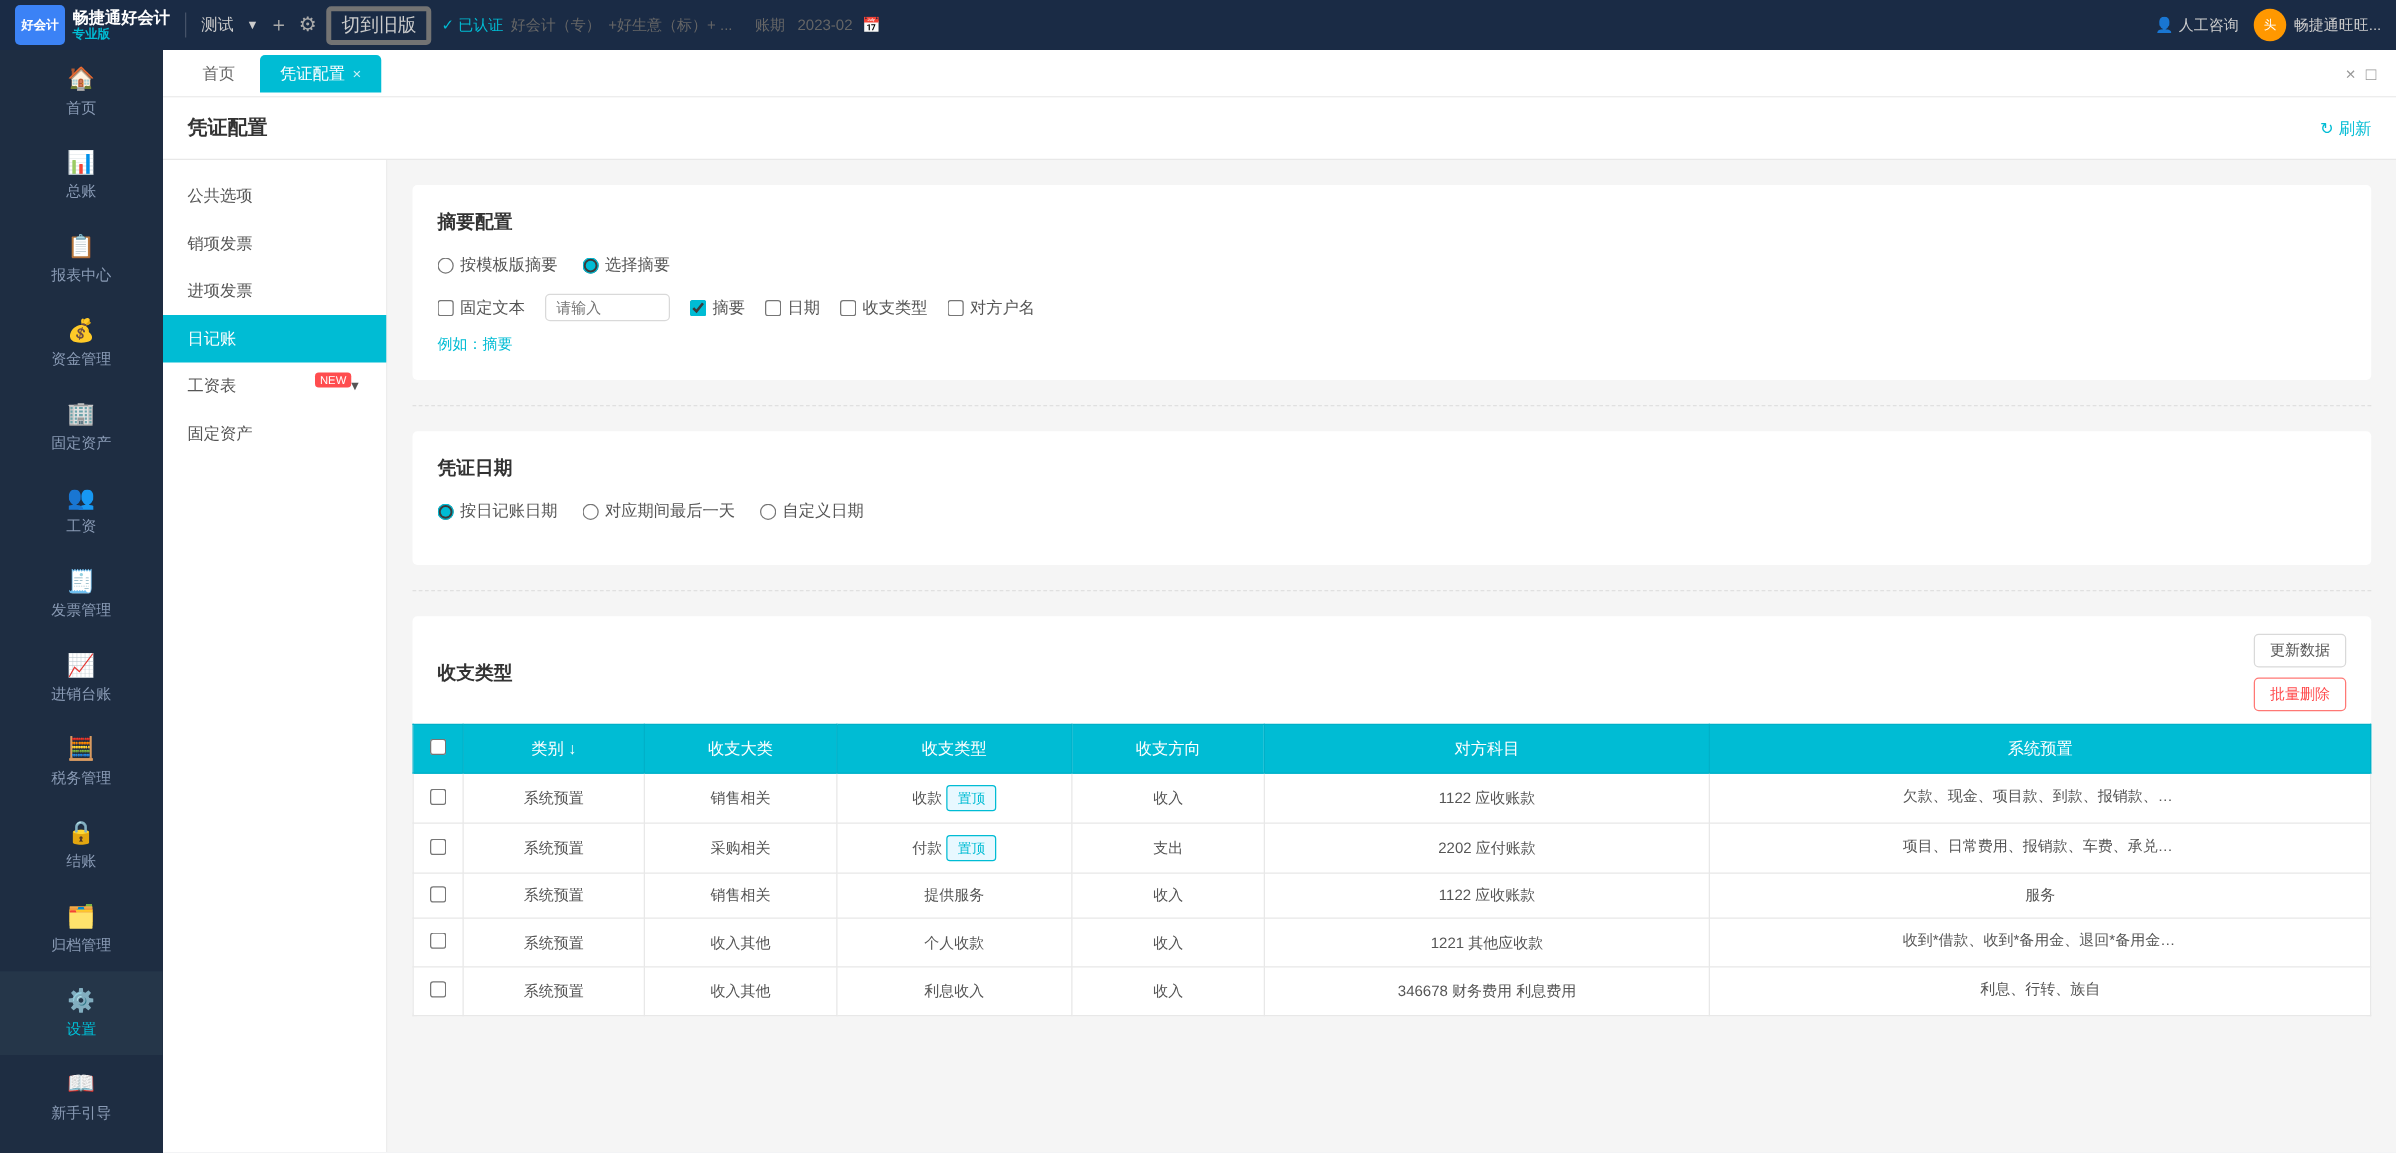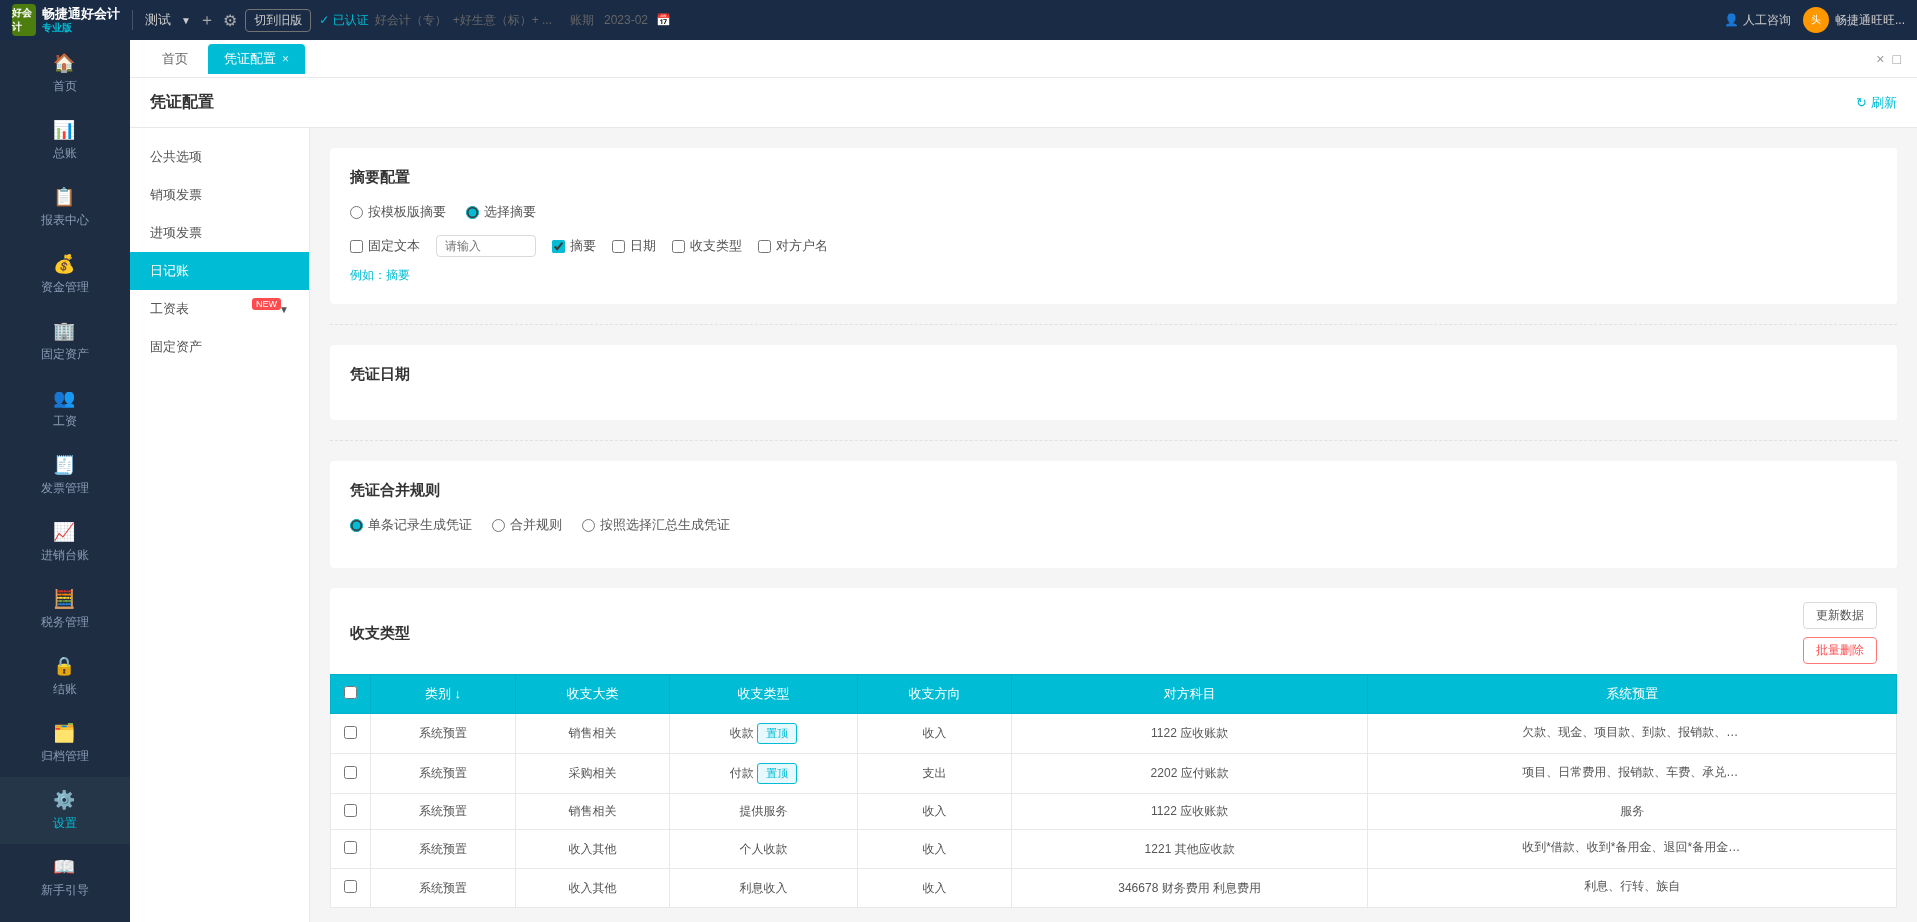--- a/index.html
+++ b/index.html
@@ -1,26 +1,26 @@
 <!DOCTYPE html>
 <html><head>
   <meta charset="utf-8">
   <style>
     * { box-sizing: border-box; margin: 0; padding: 0; }
     body { font-family: "Microsoft YaHei", "PingFang SC", sans-serif; font-size: 13px; background: #f0f2f5; color: #333; height: 922px; overflow: hidden; display: flex; flex-direction: column; }
 
     
     .topbar { height: 40px; background: #1a2b45; display: flex; align-items: center; padding: 0 12px; gap: 8px; flex-shrink: 0; }
     .topbar-logo { display: flex; align-items: center; gap: 6px; color: #fff; font-size: 14px; font-weight: bold; }
-    .topbar-logo-icon { width: 24px; height: 32px; background: #4d7c0f; border-radius: 4px; display: flex; align-items: center; justify-content: center; color: #fff; font-size: 10px; }
+    .topbar-logo-icon { width: 40px; height: 32px; background: #3b82f6; border-radius: 4px; display: flex; align-items: center; justify-content: center; color: #fff; font-size: 10px; }
     .topbar-divider { width: 1px; height: 20px; background: #ffffff30; margin: 0 4px; }
     .topbar-test { color: #ccc; font-size: 13px; }
     .topbar-dropdown { color: #ccc; font-size: 10px; margin-left: 2px; }
     .topbar-icon-btn { color: #aaa; font-size: 16px; cursor: pointer; }
-    .topbar-switch-btn { background: transparent; border: 1px solid #737373; color: #ccc; border-radius: 4px; padding: 2px 8px; font-size: 12px; cursor: pointer; }
+    .topbar-switch-btn { background: transparent; border: 4px solid #737373; color: #ccc; border-radius: 4px; padding: 2px 8px; font-size: 15px; cursor: pointer; }
     .topbar-tags { display: flex; align-items: center; gap: 6px; flex: 1; }
     .topbar-tag { display: flex; align-items: center; gap: 3px; font-size: 12px; }
     .topbar-tag-certified { color: #00bcd4; }
     .topbar-tag-good { color: #666; }
     .topbar-period { color: #666; font-size: 12px; display: flex; align-items: center; gap: 4px; margin-left: 12px; }
     .topbar-right { display: flex; align-items: center; gap: 12px; margin-left: auto; }
     .topbar-service { color: #ccc; font-size: 12px; display: flex; align-items: center; gap: 4px; cursor: pointer; }
     .topbar-user { display: flex; align-items: center; gap: 6px; cursor: pointer; }
     .topbar-avatar { width: 26px; height: 26px; border-radius: 50%; background: #ff9800; display: flex; align-items: center; justify-content: center; color: #fff; font-size: 10px; }
     .topbar-username { color: #ccc; font-size: 12px; }
@@ -280,41 +280,38 @@
               <span>对方户名</span>
             </label>
           </div>
           <div class="example-text">例如：摘要</div>
         </div>
 
         <hr class="section-divider">
 
         <div class="section" style="margin-top:20px;">
           <div class="section-title">凭证日期</div>
+          <div class="radio-group">
+            <label class="radio-label">
+              <input type="radio" name="date_type" checked="" class="radio-input" style="">
+              <span>按日记账日期</span>
+            </label>
+            <label class="radio-label">
+              <input type="radio" name="date_type" class="radio-input" style="">
+              <span>对应期间最后一天</span>
+            </label>
+            <label class="radio-label">
+              <input type="radio" name="date_type" class="radio-input" style="">
+              <span>自定义日期</span>
+            </label>
+          </div>
         </div>
 
         <hr class="section-divider">
 
-        <div class="section" style="margin-top:20px;">
-          <div class="section-title">凭证合并规则</div>
-          <div class="radio-group">
-            <label class="radio-label">
-              <input type="radio" name="merge_type" checked="" class="radio-input" style="">
-              <span>单条记录生成凭证</span>
-            </label>
-            <label class="radio-label">
-              <input type="radio" name="merge_type" class="radio-input" style="">
-              <span>合并规则</span>
-            </label>
-            <label class="radio-label">
-              <input type="radio" name="merge_type" class="radio-input" style="">
-              <span>按照选择汇总生成凭证</span>
-            </label>
-          </div>
-        </div>
 
         <div class="table-section" style="margin-top:20px;">
           <div class="table-header-row">
             <span class="table-section-title">收支类型</span>
             <div class="table-actions">
               <button class="action-btn">更新数据</button>
               <button class="action-btn action-btn-danger">批量删除</button>
             </div>
           </div>
           <table class="data-table">

